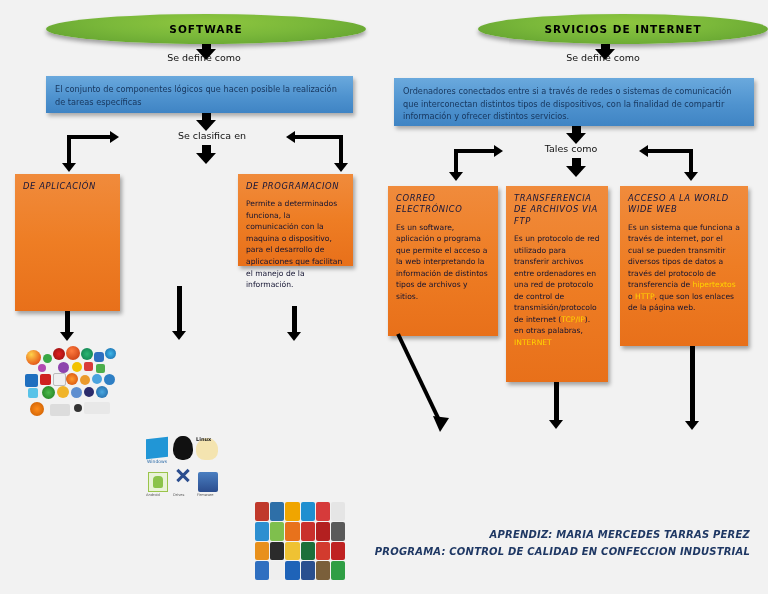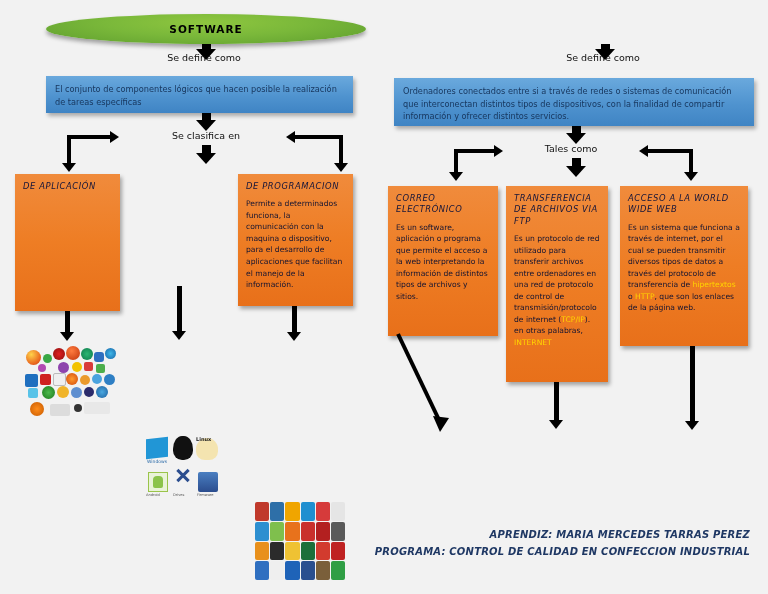--- a/index.html
+++ b/index.html
@@ -136,21 +136,21 @@
 
   <div class="abs bluebox" style="left:46px;top:76px;width:307px;height:37px;">
     <span>El conjunto de componentes lógicos que hacen posible la realización de tareas específicas</span>
   </div>
 
   <div class="abs fatv" style="left:196px;top:113px;">
     <div class="s" style="width:9px;height:7px;"></div>
     <div class="h"></div>
   </div>
 
-  <div class="abs conn-label" style="left:136px;top:130px;width:140px;text-align:center;">Se clasifica en</div>
+  <div class="abs conn-label" style="left:142px;top:130px;width:140px;text-align:center;">Se clasifica en</div>
 
   <div class="abs vstem" style="left:67px;top:135px;width:45px;height:4px;"></div>
   <div class="abs hhead-r" style="left:110px;top:131px;"></div>
   <div class="abs vstem" style="left:67px;top:135px;width:4px;height:30px;"></div>
   <div class="abs vhead" style="left:62px;top:163px;"></div>
 
   <div class="abs fatv" style="left:196px;top:145px;">
     <div class="s" style="width:9px;height:8px;"></div>
     <div class="h"></div>
   </div>
@@ -158,21 +158,21 @@
   <div class="abs vstem" style="left:295px;top:135px;width:48px;height:4px;"></div>
   <div class="abs hhead-l" style="left:286px;top:131px;"></div>
   <div class="abs vstem" style="left:339px;top:135px;width:4px;height:30px;"></div>
   <div class="abs vhead" style="left:334px;top:163px;"></div>
 
   <div class="abs orange" style="left:15px;top:174px;width:105px;height:137px;">
     <span class="hd">DE APLICACIÓN</span>
   </div>
 
 
-  <div class="abs orange" style="left:238px;top:174px;width:115px;height:132px;">
+  <div class="abs orange" style="left:238px;top:174px;width:115px;height:92px;">
     <span class="hd">DE PROGRAMACION</span>
     <span class="bd">Permite a determinados funciona, la comunicación con la maquina o dispositivo, para el desarrollo de aplicaciones que facilitan el manejo de la información.</span>
   </div>
 
   <div class="abs vstem" style="left:65px;top:311px;width:5px;height:23px;"></div>
   <div class="abs vhead" style="left:60px;top:332px;"></div>
 
   <div class="abs vstem" style="left:177px;top:286px;width:5px;height:47px;"></div>
   <div class="abs vhead" style="left:172px;top:331px;"></div>
 
@@ -253,20 +253,23 @@
         <span style="background:#bf2222"></span>
       <span style="background:#2f6fc0"></span>
         <span style="background:#efefef"></span>
       <span style="background:#1e63b8"></span>
         <span style="background:#2a4f8f"></span>
       <span style="background:#7a5f3a"></span>
         <span style="background:#2f9e44"></span>
     </div>
   </div>
 
+  <div class="abs ellipse" style="left:478px;top:14px;width:290px;height:30px;">
+    <span>SRVICIOS DE INTERNET</span>
+  </div>
 
   <div class="abs fatv" style="left:595px;top:44px;">
     <div class="s" style="width:9px;height:5px;"></div>
     <div class="h"></div>
   </div>
 
   <div class="abs conn-label" style="left:533px;top:52px;width:140px;text-align:center;">Se define como</div>
 
   <div class="abs bluebox" style="left:394px;top:78px;width:360px;height:48px;">
     <span>Ordenadores conectados entre si a través de redes o sistemas de comunicación que interconectan distintos tipos de dispositivos, con la finalidad de compartir información y ofrecer distintos servicios.</span>

